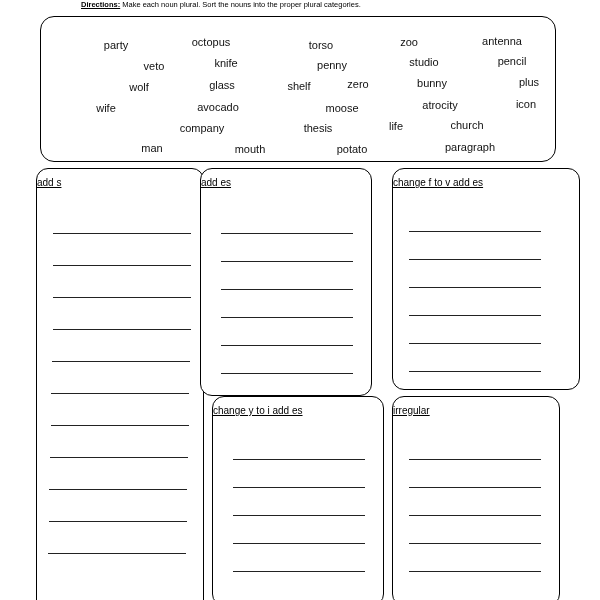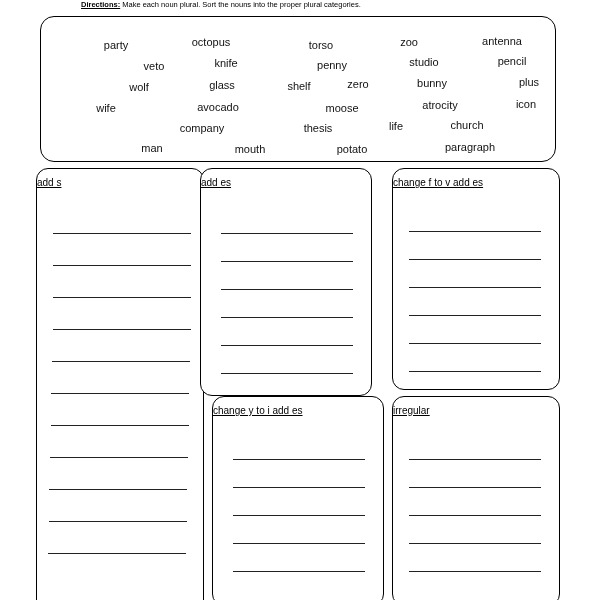--- a/index.html
+++ b/index.html
@@ -91,21 +91,21 @@
     position: absolute;
     height: 0;
     border-top: 1px solid #222;
   }
 
   
   #box-adds   { left: 36px;  top: 168px; width: 168px; height: 600px; }
   
   #box-addes  { left: 200px; top: 168px; width: 172px; height: 228px; }
   
-  #box-ftov   { left: 392px; top: 168px; width: 168px; height: 222px; }
+  #box-ftov   { left: 392px; top: 168px; width: 188px; height: 222px; }
   
   #box-ytoi   { left: 212px; top: 396px; width: 172px; height: 210px; }
   
   #box-irreg  { left: 392px; top: 396px; width: 168px; height: 210px; }
 </style>
 </head>
 <body>
 
 <div class="directions">
   <span class="dir-label">Directions:</span><span class="dir-text"> Make each noun plural.  Sort the nouns into the proper plural categories.</span>

